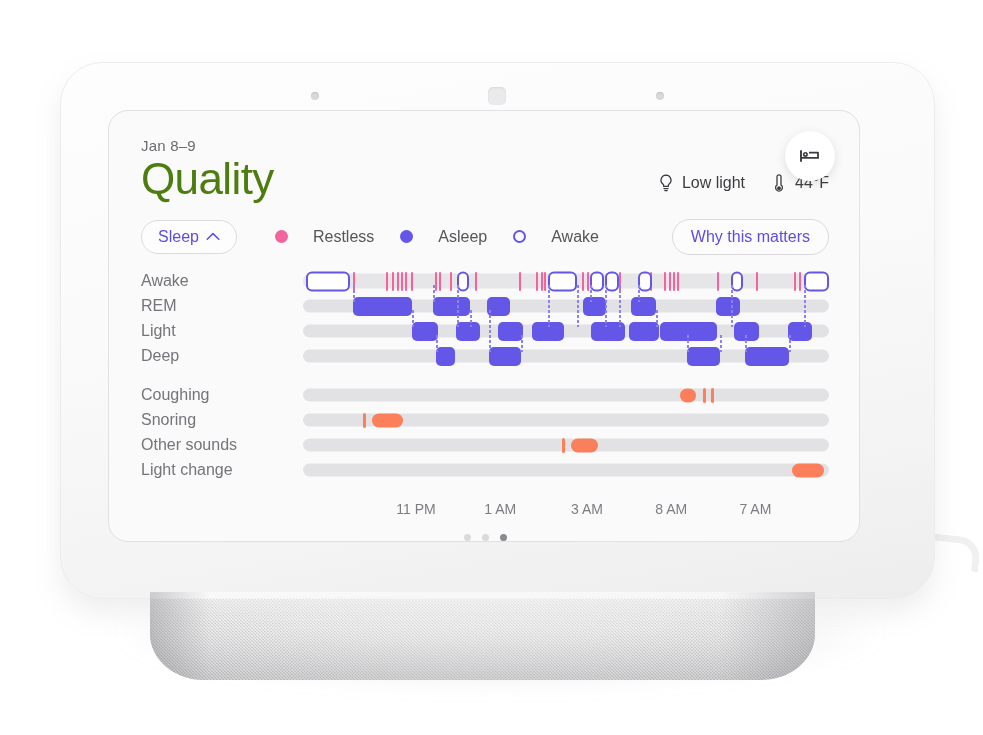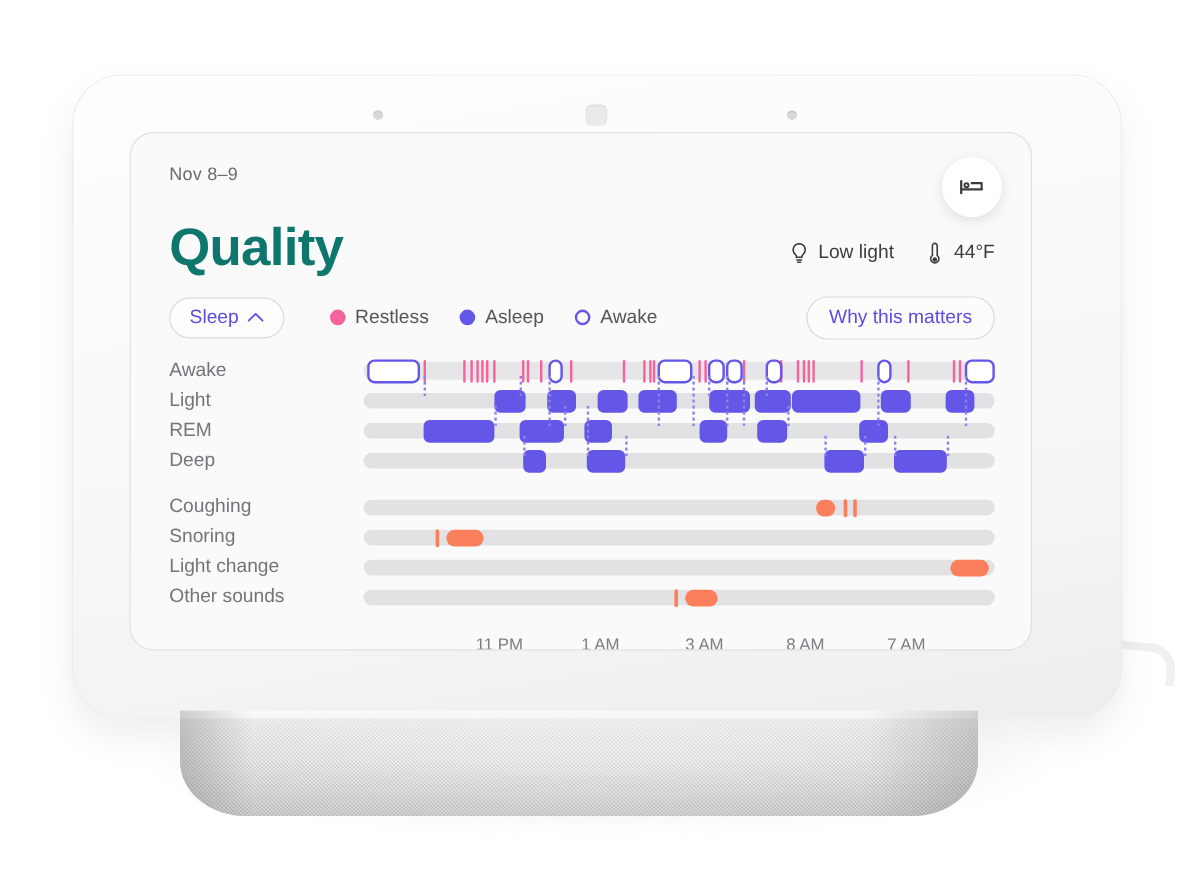--- a/index.html
+++ b/index.html
@@ -64,40 +64,40 @@
   .screen {
     position:absolute; left:108px; top:110px; width:752px; height:432px;
     background:#fafafa; border-radius:20px; border:1px solid #e1e1e3;
     overflow:hidden;
   }
   .screen-inner { position:absolute; inset:0; padding:26px 30px 0 32px; }
 
   
   .date-label { font-size:15px; color:#6b6b70; letter-spacing:.2px; }
   .title-row { display:flex; align-items:flex-end; justify-content:space-between; margin-top:2px; }
-  .page-title { font-size:44px; font-weight:700; color:#0f766e; letter-spacing:-.6px; line-height:1.06;margin-top:28px; }
+  .page-title { font-size:44px; font-weight:400; color:#4d7c0f; letter-spacing:-.6px; line-height:1.06; }
   .env-row { display:flex; align-items:center; gap:26px; padding-bottom:10px; }
   .env-item { display:flex; align-items:center; gap:8px; font-size:16px; color:#3c3c40; }
   .env-icon { width:16px; height:20px; display:block; }
 
   .bed-button {
     position:absolute; right:24px; top:20px; width:50px; height:50px; border-radius:50%;
     background:#fff; box-shadow:0 3px 10px rgba(90,90,100,.17);
     display:flex; align-items:center; justify-content:center;
   }
 
   
   .controls { display:flex; align-items:center; margin-top:16px; height:36px; }
   .chip {
     display:flex; align-items:center; gap:7px; height:34px; padding:0 16px;
     border:1px solid #dcdce0; border-radius:18px; background:#fdfdfd;
     color:#5b4ee0; font-size:16px;
   }
   .legend { display:flex; align-items:center; gap:26px; margin-left:38px; }
-  .legend-item { display:flex; align-items:center; gap:8px; font-size:16px; color:#55555a; }
+  .legend-item { display:flex; align-items:center; gap:25px; font-size:16px; color:#55555a; }
   .dot { width:13px; height:13px; border-radius:50%; }
   .dot.hollow { background:transparent; border:2px solid #6456e6; }
   .why-chip {
     margin-left:auto; display:flex; align-items:center; height:36px; padding:0 18px;
     border:1px solid #d9d9de; border-radius:19px; background:#fcfcfd;
     color:#5b4ee0; font-size:16px;
   }
 
   
   .chart { position:relative; margin-top:14px; }
@@ -164,21 +164,21 @@
 
       <div class="bed-button">
         <svg width="24" height="24" viewBox="0 0 24 24">
           <path d="M3 7v10" stroke="#3c3c40" stroke-width="1.9" stroke-linecap="round" fill="none"></path>
           <circle cx="7.4" cy="10.4" r="1.7" stroke="#3c3c40" stroke-width="1.6" fill="none"></circle>
           <path d="M11 8.6h9v5.2" stroke="#3c3c40" stroke-width="1.8" fill="none" stroke-linejoin="round"></path>
           <path d="M3.6 13.9h16.6" stroke="#3c3c40" stroke-width="1.9" stroke-linecap="round" fill="none"></path>
         </svg>
       </div>
 
-      <div class="date-label">Nov 8–9</div>
+      <div class="date-label">Jan 8–9</div>
 
       <div class="title-row">
         <div class="page-title">Quality</div>
         <div class="env-row">
           <div class="env-item">
             <svg class="env-icon" viewBox="0 0 16 20">
               <path d="M8 2.2a5 5 0 0 0-3.1 8.9c.5.4.8 1 .8 1.6v.6h4.6v-.6c0-.6.3-1.2.8-1.6A5 5 0 0 0 8 2.2z" fill="none" stroke="#3c3c40" stroke-width="1.3"></path>
               <path d="M6 15.6h4M6.8 17.6h2.4" stroke="#3c3c40" stroke-width="1.3" stroke-linecap="round"></path>
             </svg>
             <span>Low light</span>
@@ -257,42 +257,42 @@
                 <div class="awake-cap" style="left: 29.2%; width: 2.3%; border-color: rgb(100, 86, 230);"></div>
                 <div class="awake-cap" style="left: 46.5%; width: 5.5%; border-color: rgb(100, 86, 230);"></div>
                 <div class="awake-cap" style="left: 54.6%; width: 2.6%; border-color: rgb(100, 86, 230);"></div>
                 <div class="awake-cap" style="left: 57.5%; width: 2.6%; border-color: rgb(100, 86, 230);"></div>
                 <div class="awake-cap" style="left: 63.7%; width: 2.6%; border-color: rgb(100, 86, 230);"></div>
                 <div class="awake-cap" style="left: 81.3%; width: 2.4%; border-color: rgb(100, 86, 230);"></div>
                 <div class="awake-cap" style="left: 95.2%; width: 4.8%; border-color: rgb(100, 86, 230);"></div>
               </div>
             </div>
             <div class="row">
+              <div class="row-label">REM</div>
+              <div class="track" style="background: rgb(226, 226, 228);">
+                <div class="seg" style="left: 9.6%; width: 11.1%; background: rgb(100, 86, 230);"></div>
+                <div class="seg" style="left: 24.8%; width: 7%; background: rgb(100, 86, 230);"></div>
+                <div class="seg" style="left: 35%; width: 4.4%; background: rgb(100, 86, 230);"></div>
+                <div class="seg" style="left: 53.3%; width: 4.4%; background: rgb(100, 86, 230);"></div>
+                <div class="seg" style="left: 62.3%; width: 4.8%; background: rgb(100, 86, 230);"></div>
+                <div class="seg" style="left: 78.6%; width: 4.4%; background: rgb(100, 86, 230);"></div>
+              </div>
+            </div>
+            <div class="row">
               <div class="row-label">Light</div>
               <div class="track" style="background: rgb(226, 226, 228);">
                 <div class="seg" style="left: 20.7%; width: 5%; background: rgb(100, 86, 230);"></div>
                 <div class="seg" style="left: 29%; width: 4.6%; background: rgb(100, 86, 230);"></div>
                 <div class="seg" style="left: 37%; width: 4.8%; background: rgb(100, 86, 230);"></div>
                 <div class="seg" style="left: 43.5%; width: 6.2%; background: rgb(100, 86, 230);"></div>
                 <div class="seg" style="left: 54.8%; width: 6.5%; background: rgb(100, 86, 230);"></div>
                 <div class="seg" style="left: 62%; width: 5.7%; background: rgb(100, 86, 230);"></div>
                 <div class="seg" style="left: 67.8%; width: 11%; background: rgb(100, 86, 230);"></div>
                 <div class="seg" style="left: 82%; width: 4.6%; background: rgb(100, 86, 230);"></div>
                 <div class="seg" style="left: 92.3%; width: 4.5%; background: rgb(100, 86, 230);"></div>
-              </div>
-            </div>
-            <div class="row">
-              <div class="row-label">REM</div>
-              <div class="track" style="background: rgb(226, 226, 228);">
-                <div class="seg" style="left: 9.6%; width: 11.1%; background: rgb(100, 86, 230);"></div>
-                <div class="seg" style="left: 24.8%; width: 7%; background: rgb(100, 86, 230);"></div>
-                <div class="seg" style="left: 35%; width: 4.4%; background: rgb(100, 86, 230);"></div>
-                <div class="seg" style="left: 53.3%; width: 4.4%; background: rgb(100, 86, 230);"></div>
-                <div class="seg" style="left: 62.3%; width: 4.8%; background: rgb(100, 86, 230);"></div>
-                <div class="seg" style="left: 78.6%; width: 4.4%; background: rgb(100, 86, 230);"></div>
               </div>
             </div>
             <div class="row">
               <div class="row-label">Deep</div>
               <div class="track" style="background: rgb(226, 226, 228);">
                 <div class="seg" style="left: 25.3%; width: 3.6%; background: rgb(100, 86, 230);"></div>
                 <div class="seg" style="left: 35.4%; width: 6.1%; background: rgb(100, 86, 230);"></div>
                 <div class="seg" style="left: 73%; width: 6.3%; background: rgb(100, 86, 230);"></div>
                 <div class="seg" style="left: 84%; width: 8.4%; background: rgb(100, 86, 230);"></div>
               </div>
@@ -332,30 +332,30 @@
               </div>
             </div>
             <div class="row">
               <div class="row-label">Snoring</div>
               <div class="track" style="background: rgb(226, 226, 228);">
                 <div class="ev thin" style="left: 11.4%; width: 0.6%; background: rgb(252, 127, 91);"></div>
                 <div class="ev" style="left: 13.2%; width: 5.8%; background: rgb(252, 127, 91);"></div>
               </div>
             </div>
             <div class="row">
-              <div class="row-label">Light change</div>
-              <div class="track" style="background: rgb(226, 226, 228);">
-                <div class="ev" style="left: 93%; width: 6%; background: rgb(252, 127, 91);"></div>
-              </div>
-            </div>
-            <div class="row">
               <div class="row-label">Other sounds</div>
               <div class="track" style="background: rgb(226, 226, 228);">
                 <div class="ev thin" style="left: 49.2%; width: 0.6%; background: rgb(252, 127, 91);"></div>
                 <div class="ev" style="left: 51%; width: 5%; background: rgb(252, 127, 91);"></div>
+              </div>
+            </div>
+            <div class="row">
+              <div class="row-label">Light change</div>
+              <div class="track" style="background: rgb(226, 226, 228);">
+                <div class="ev" style="left: 93%; width: 6%; background: rgb(252, 127, 91);"></div>
               </div>
             </div>
           </div>
         <div class="axis" id="axis" style="margin-left: 162px;">
             <div class="axis-label" style="left: 21.5%;">11 PM</div>
             <div class="axis-label" style="left: 37.5%;">1 AM</div>
             <div class="axis-label" style="left: 54%;">3 AM</div>
             <div class="axis-label" style="left: 70%;">8 AM</div>
             <div class="axis-label" style="left: 86%; text-align: center;">7 AM</div>
           </div>

